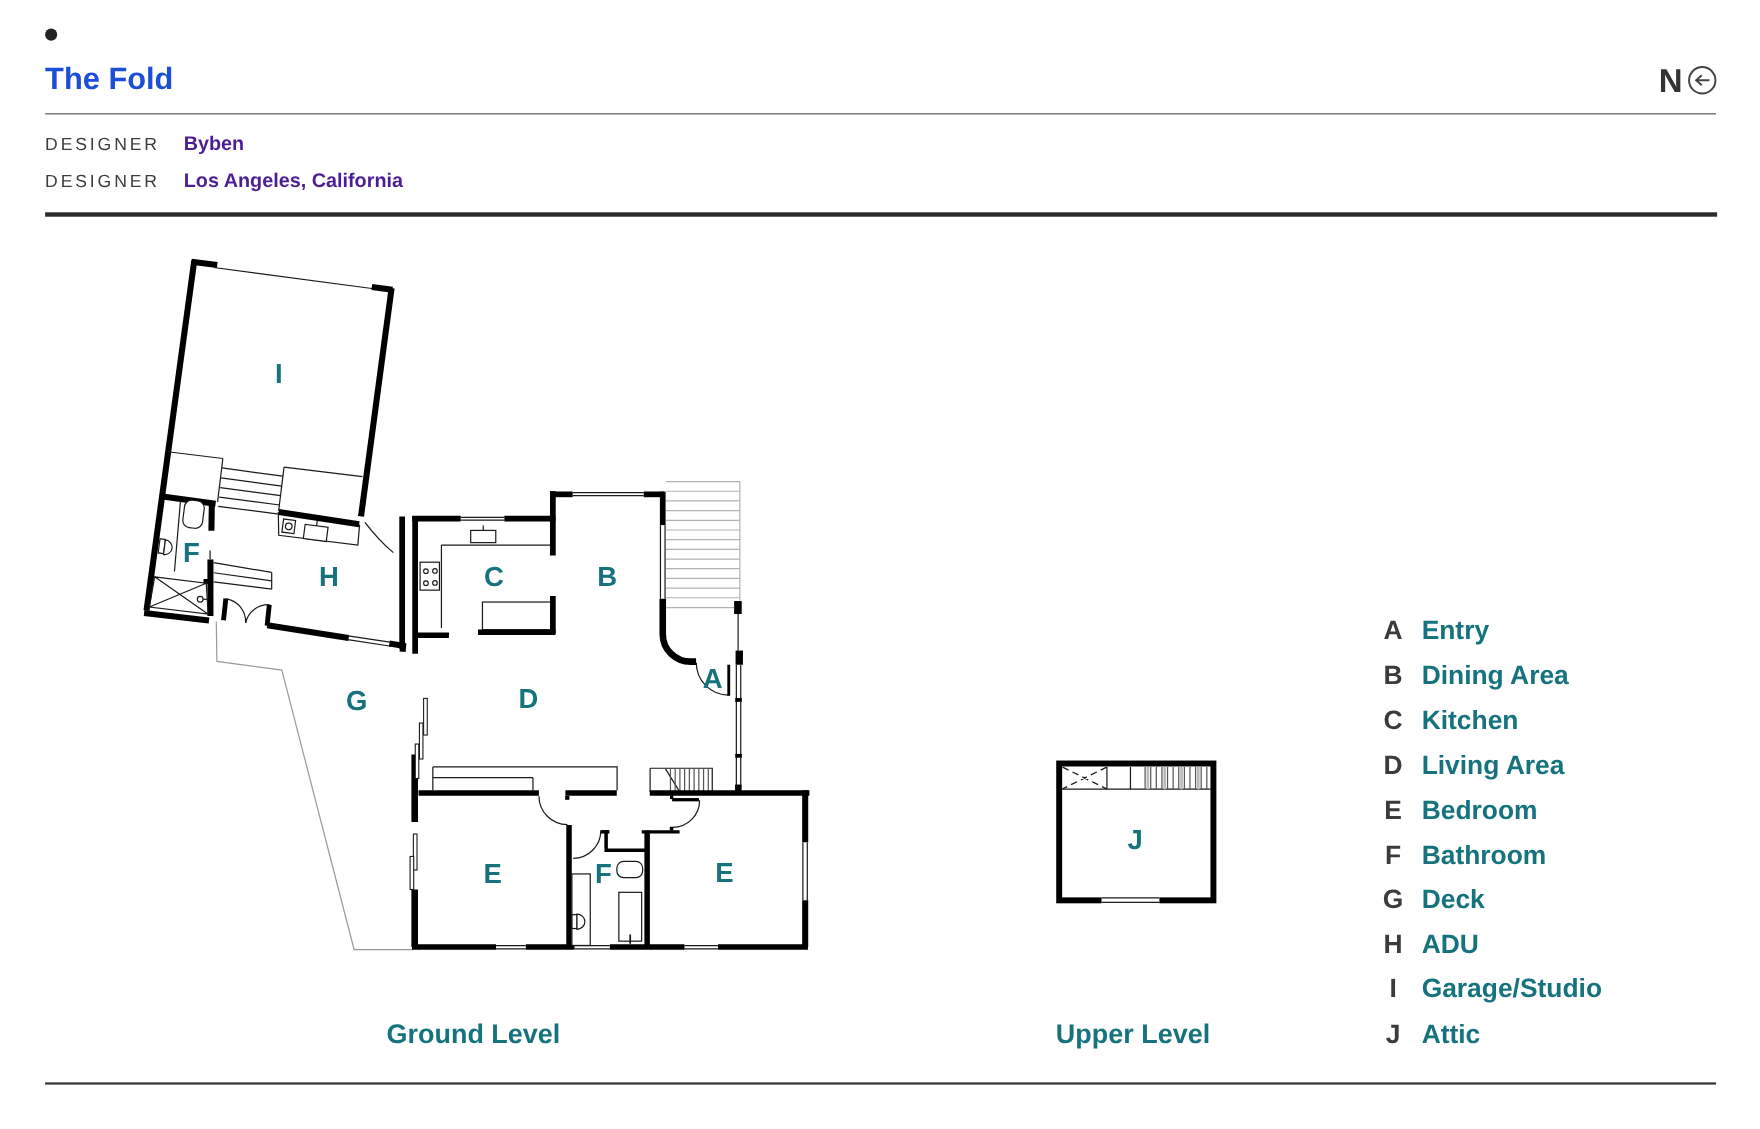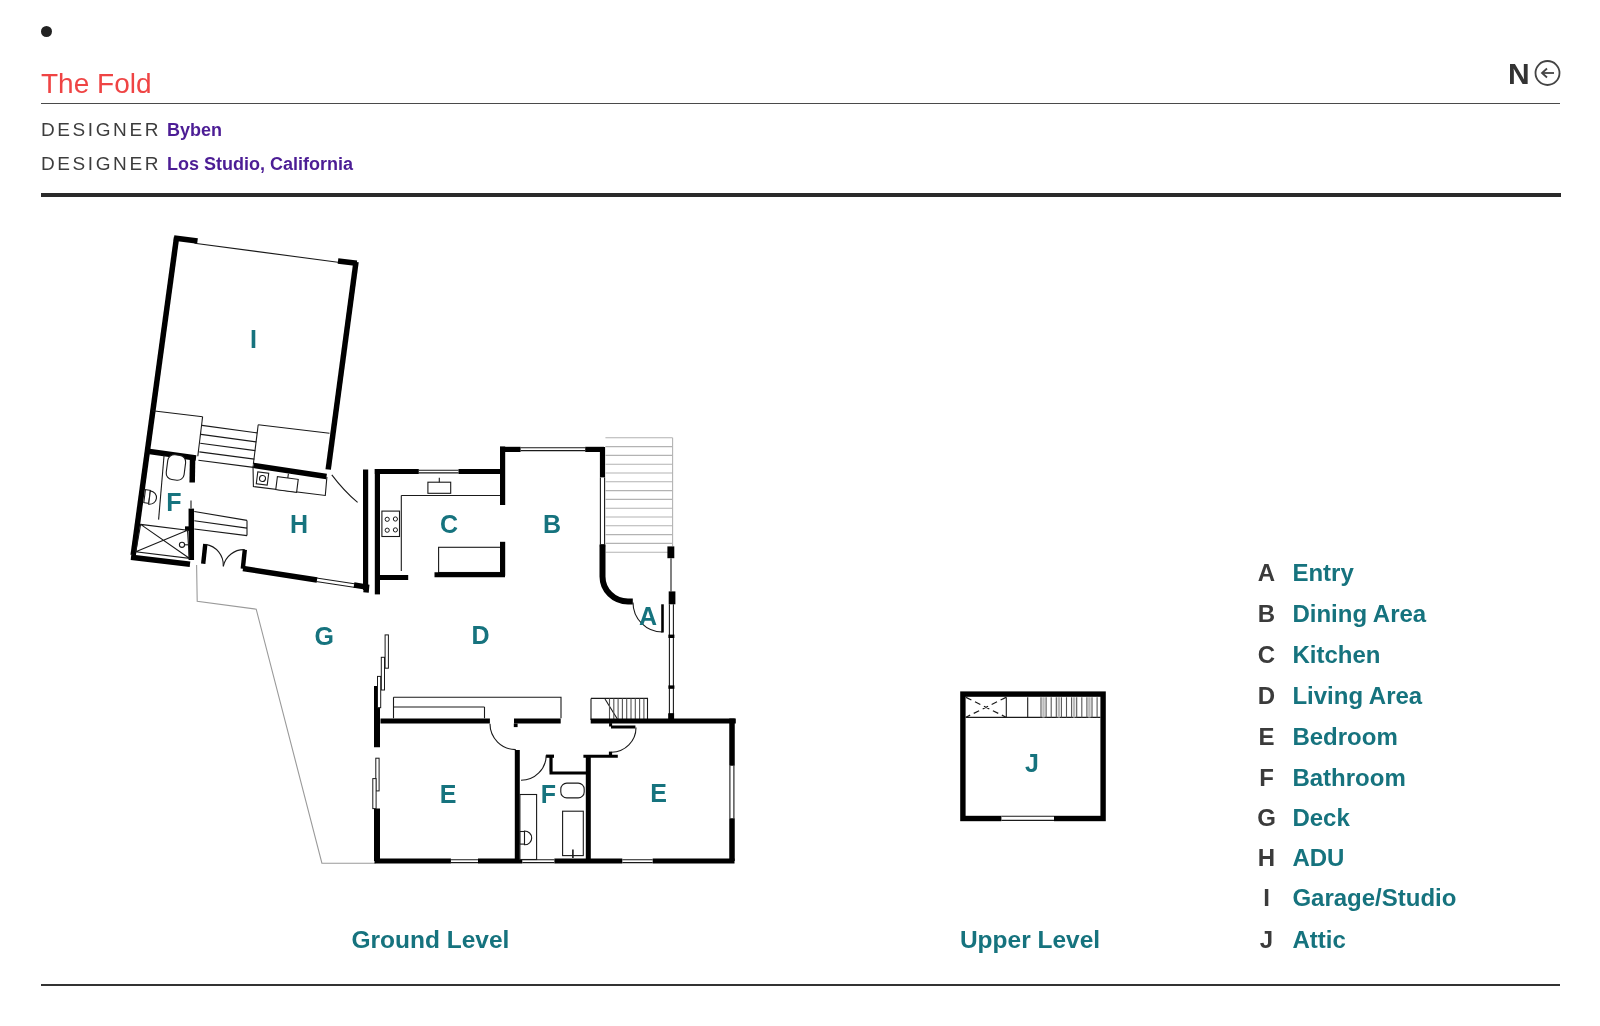--- a/index.html
+++ b/index.html
@@ -1,39 +1,39 @@
 <!DOCTYPE html>
 <html><head>
 <meta charset="utf-8">
 <style>
   html,body{margin:0;padding:0;background:#fff;}
   body{width:1600px;height:1026px;position:relative;font-family:"Liberation Sans",sans-serif;overflow:hidden;}
-  #title{position:absolute;left:41px;top:56px;font-size:28px;font-weight:normal;color:#ef4444;margin-top:12px;}
+  #title{position:absolute;left:41px;top:56px;font-size:28px;font-weight:bold;color:#1d4ed8;}
   #dot{position:absolute;left:41px;top:26px;width:11px;height:11px;border-radius:50%;background:#222;}
   #rule1{position:absolute;left:41px;top:103px;width:1519px;height:1px;background:#4a4a4a;}
   #meta{position:absolute;left:41px;top:113px;font-size:17px;color:#3d3d3d;}
-  #meta .k{display:inline-block;width:126px;letter-spacing:2.6px;font-size:19px;}
+  #meta .k{display:inline-block;width:126px;letter-spacing:2.6px;font-size:16px;}
   #meta .v{font-weight:bold;font-size:18px;color:#4c1d95;}
   #meta div{height:34px;line-height:34px;}
   #rule2{position:absolute;left:41px;top:193px;width:1520px;height:4px;background:#2a2a2a;}
   #compass{position:absolute;left:1504px;top:57px;}
   #rule3{position:absolute;left:41px;top:984px;width:1519px;height:2px;background:#333;}
 </style>
 </head>
 <body>
 
 <div id="dot"></div>
 
 <div id="title">The Fold</div>
 
 <div id="rule1"></div>
 
 <div id="meta">
   <div><span class="k">DESIGNER</span><span class="v">Byben</span></div>
-  <div><span class="k">DESIGNER</span><span class="v">Los Studio, California</span></div>
+  <div><span class="k">DESIGNER</span><span class="v">Los Angeles, California</span></div>
 </div>
 
 <div id="rule2"></div>
 
 <div id="compass"><svg width="60" height="34" viewBox="0 0 60 34">
   <text x="4" y="27" font-size="30" font-weight="bold" fill="#333" font-family="Liberation Sans,sans-serif">N</text>
   <circle cx="43.5" cy="16" r="12" fill="none" stroke="#444" stroke-width="1.8"></circle>
   <line x1="50" y1="16" x2="38.5" y2="16" stroke="#444" stroke-width="1.8"></line>
   <path d="M43,11.5 L38,16 L43,20.5" fill="none" stroke="#444" stroke-width="1.8"></path>
 </svg></div>

